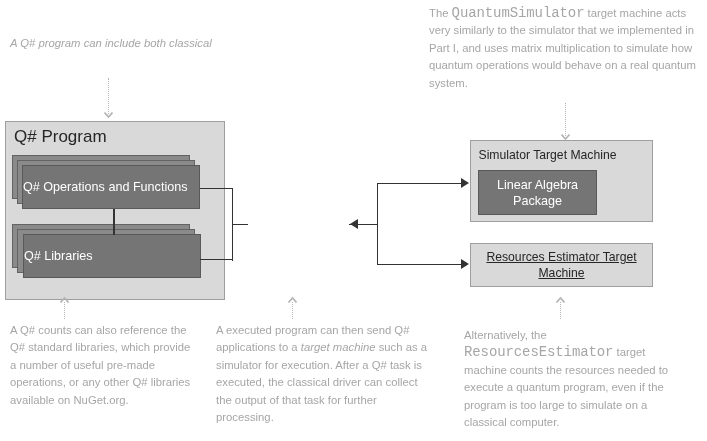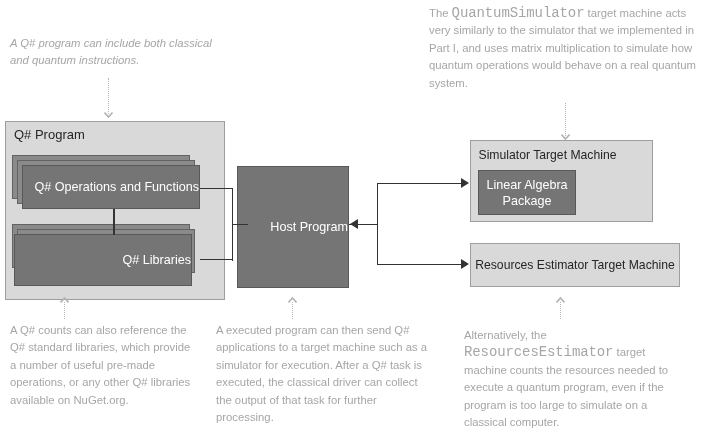--- a/index.html
+++ b/index.html
@@ -26,20 +26,21 @@
     font-size: 11.3px;
     line-height: 17.4px;
     font-family: "Liberation Sans", sans-serif;
   }
   .caption .mono {
     font-family: "Liberation Mono", monospace;
     font-size: 14px;
     letter-spacing: -0.1px;
   }
   .caption .ital {
+    font-style: italic;
     text-align: center;
   }
 
   
   .dotline {
     position: absolute;
     width: 0;
     border-left: 1.5px dotted #b3b3b3;
   }
   .chev {
@@ -52,32 +53,32 @@
   
   .container-box {
     position: absolute;
     background: #d9d9d9;
     border: 1px solid #9e9e9e;
     box-sizing: border-box;
   }
   .container-title {
     position: absolute;
     color: #262626;
-    font-size: 13px;
+    font-size: 17px;
     white-space: nowrap;
   }
   .dark-box {
     position: absolute;
     background: #757575;
     border: 1px solid #595959;
     box-sizing: border-box;
     color: #ffffff;
     display: flex;
     align-items: center;
-    justify-content: flex-end;
+    justify-content: flex-start;
     font-size: 12.6px;
     text-align: center;
     line-height: 16px;
   }
   .stack-layer {
     position: absolute;
     background: #8a8a8a;
     border: 1px solid #636363;
     box-sizing: border-box;
   }
@@ -122,21 +123,20 @@
     border-right: 8px solid #333333;
   }
 </style>
 </head>
 <body>
 
 <div id="canvas">
 
   <div class="caption" style="left:10px; top:35px; width:250px;font-style:italic;">
     <span>A Q# program can include both classical</span><br>
-    <span>and quantum instructions.</span>
   </div>
 
   <div class="dotline" style="left:108px; top:78px; height:36px;"></div>
   <div class="chev" style="left:104px; top:112px;">
     <svg width="9" height="7" viewBox="0 0 9 7">
         <path d="M0.5 0.5 L4.5 5 L8.5 0.5" fill="none" stroke="#b3b3b3" stroke-width="1.6"></path>
       </svg>
   </div>
 
   <div class="caption" style="left:429px; top:5px; width:272px;">
@@ -154,42 +154,39 @@
   <div class="container-title" style="left:14px; top:127px;">Q# Program</div>
 
   <div class="stack-layer" style="left:12px; top:155px; width:178px; height:44px;"></div>
   <div class="stack-layer" style="left:17px; top:160px; width:178px; height:44px;"></div>
   <div class="dark-box" style="left:22px; top:165px; width:178px; height:44px;">
     <span>Q# Operations and Functions</span>
   </div>
 
   <div class="stack-layer" style="left:12px; top:224px; width:178px; height:44px;"></div>
   <div class="stack-layer" style="left:17px; top:229px; width:178px; height:44px;"></div>
-  <div class="dark-box" style="left:14px; top:234px; width:178px; height:52px;">
+  <div class="dark-box" style="left:23px; top:234px; width:178px; height:44px;">
     <span>Q# Libraries</span>
   </div>
 
   <div class="vline" style="left:113px; top:209px; height:26px; border-left-width:2.5px;"></div>
 
-  <div class="dark-box" style="left:237px; top:166px; width:112px; height:122px;">
-    <span>Host Program</span>
-  </div>
 
   <div class="hline" style="left:200px; top:188px; width:33px;"></div>
   <div class="hline" style="left:200px; top:259px; width:33px;"></div>
   <div class="vline" style="left:232px; top:188px; height:73px;"></div>
   <div class="hline" style="left:232px; top:224px; width:16px;"></div>
 
   <div class="container-box" style="left:470px; top:140px; width:183px; height:82px;"></div>
   <div class="container-title" style="left:470px; top:148px; width:155px; text-align:center; font-size:12.2px;">Simulator Target Machine</div>
-  <div class="dark-box" style="left:478px; top:170px; width:98px; height:45px;">
+  <div class="dark-box" style="left:478px; top:170px; width:119px; height:45px;">
     <span>Linear Algebra Package</span>
   </div>
 
-  <div class="light-box" style="left:470px; top:243px; width:210px; height:44px;">
+  <div class="light-box" style="left:470px; top:243px; width:183px; height:44px;text-decoration:underline;">
     <span>Resources Estimator Target Machine</span>
   </div>
 
   <div class="hline" style="left:349px; top:224px; width:29px;"></div>
   <div class="vline" style="left:377px; top:183px; height:82px;"></div>
   <div class="hline" style="left:377px; top:183px; width:86px;"></div>
   <div class="arrowhead arrow-right" style="left:461px; top:178px;"></div>
   <div class="hline" style="left:377px; top:264px; width:86px;"></div>
   <div class="arrowhead arrow-right" style="left:461px; top:259px;"></div>
 

